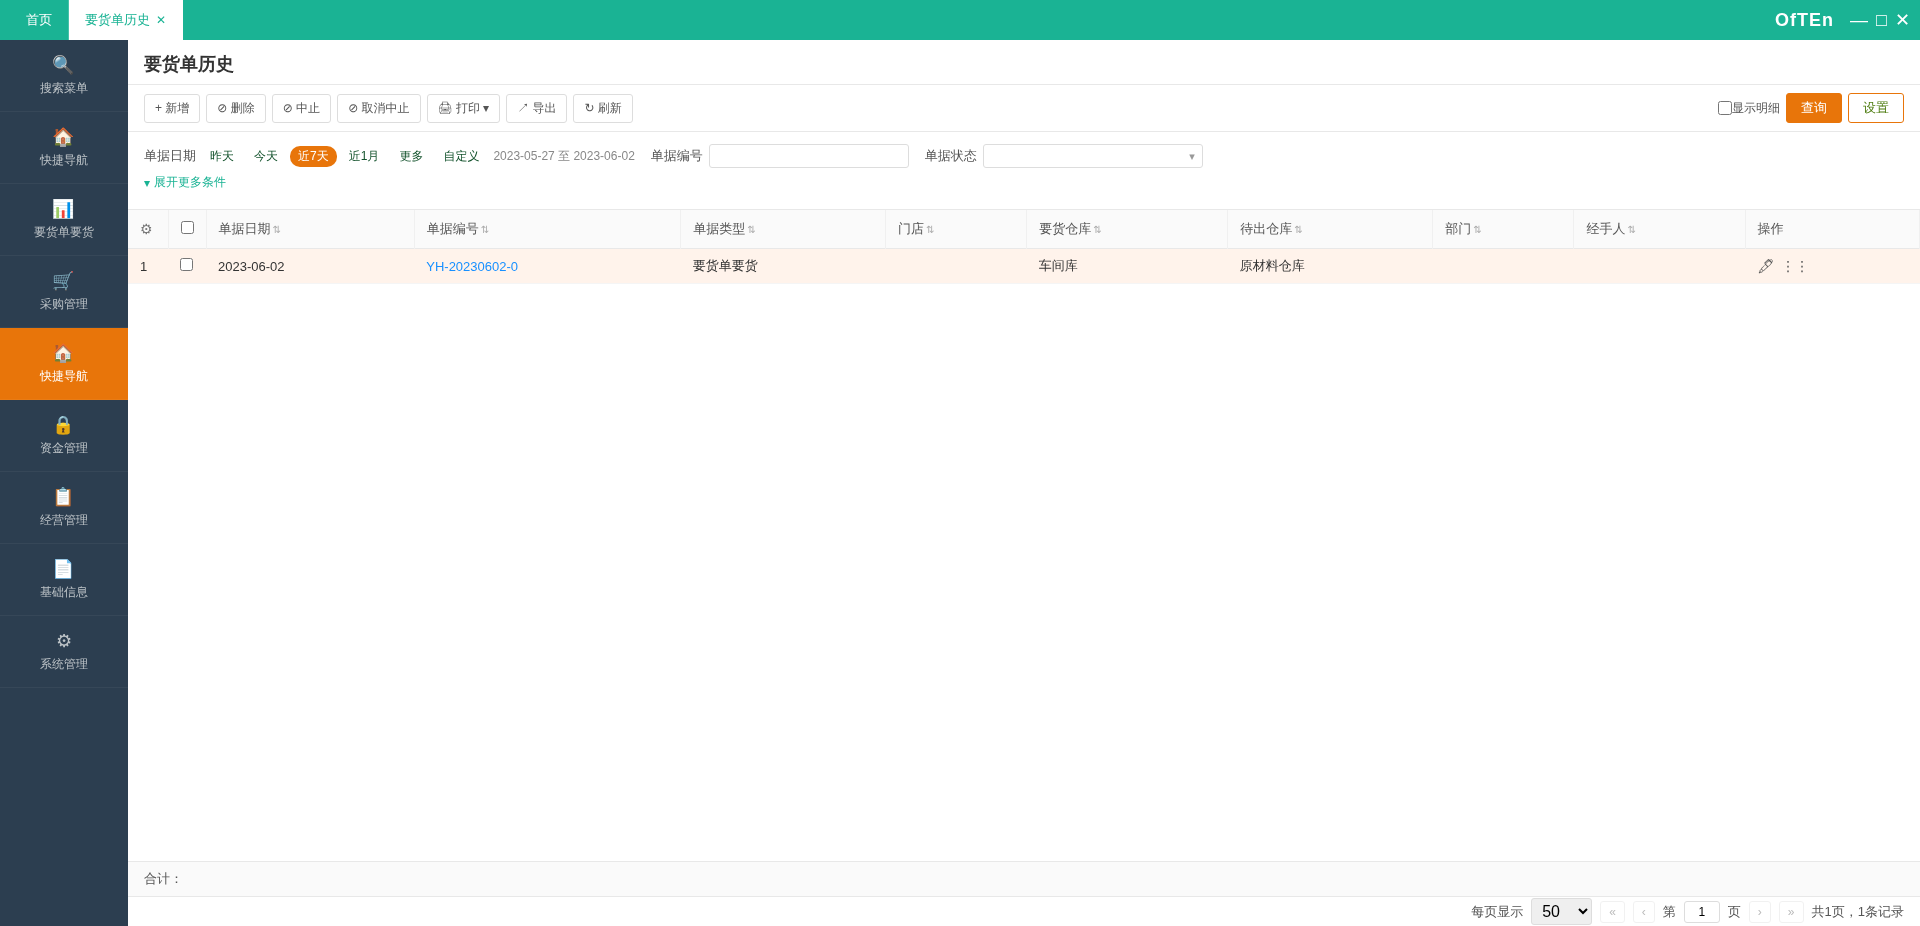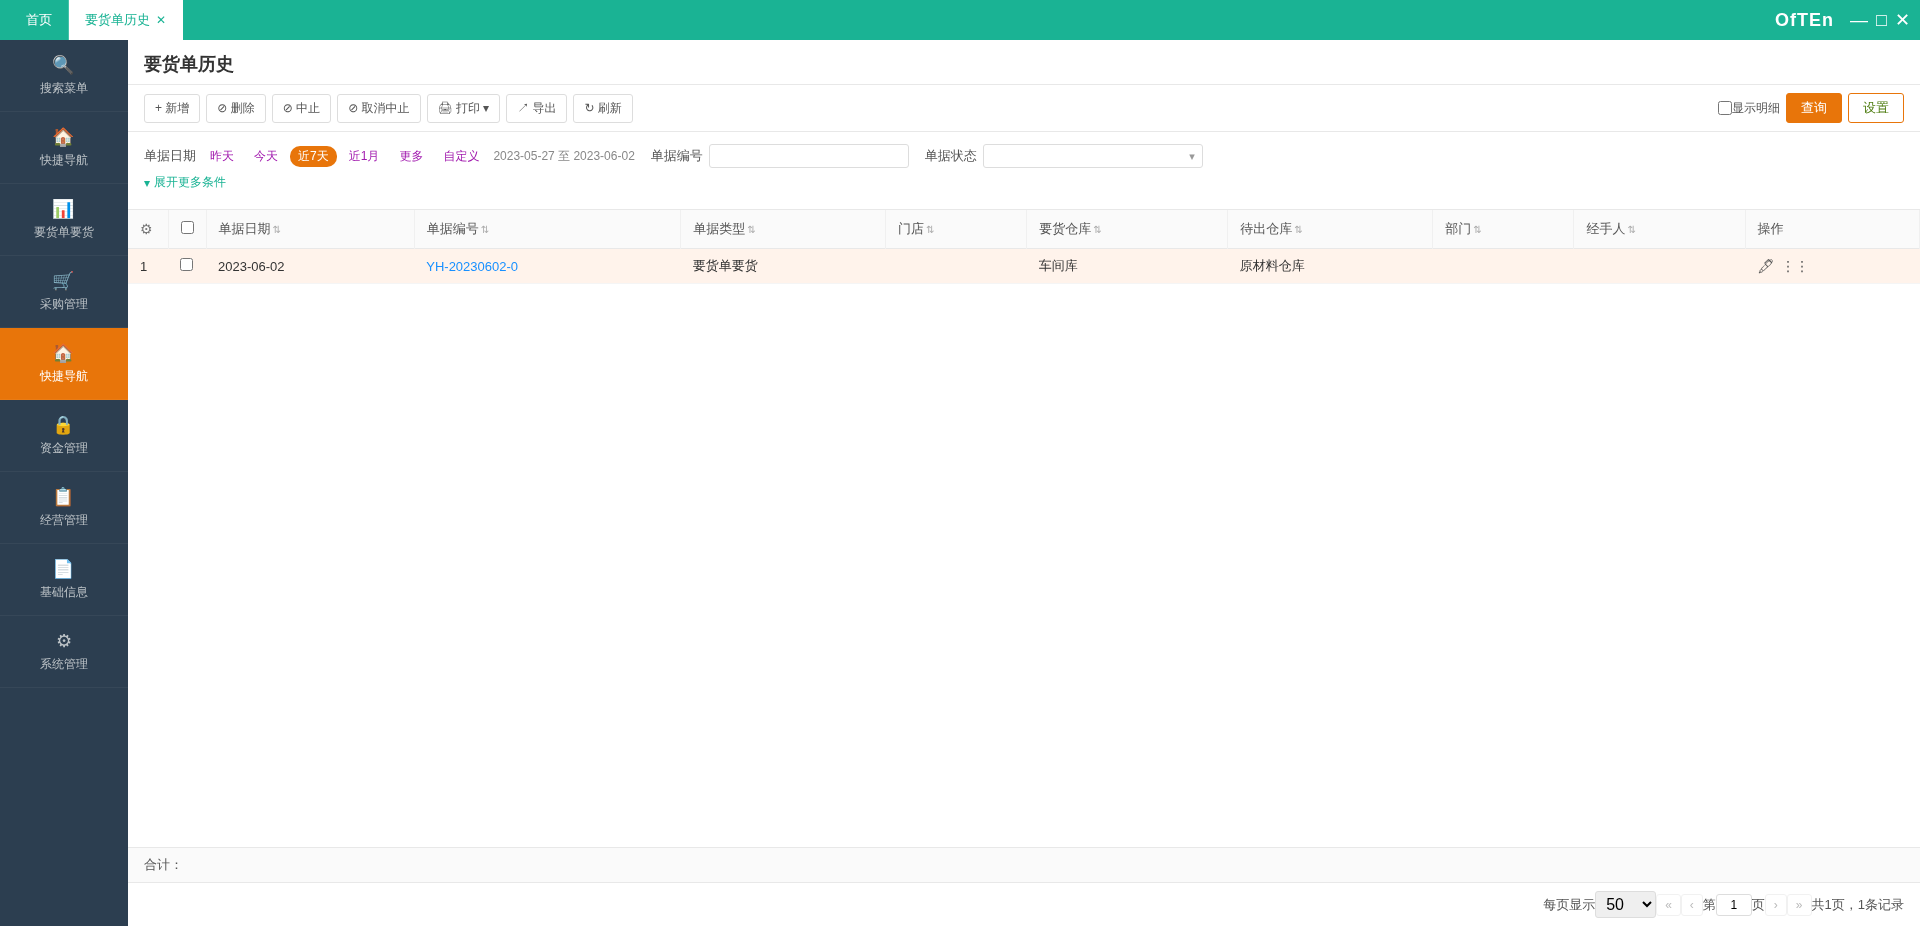--- a/index.html
+++ b/index.html
@@ -153,21 +153,21 @@
       align-items: center;
       gap: 6px;
     }
     .filter-label { color: #555; font-size: 13px; white-space: nowrap; }
     .filter-date-pills { display: flex; gap: 4px; align-items: center; }
     .date-pill {
       padding: 2px 8px;
       border-radius: 10px;
       font-size: 12px;
       cursor: pointer;
-      color: #a21caf;
+      color: #14532d;
     }
     .date-pill.active { background: #e8750a; color: white; }
     .date-range { font-size: 12px; color: #888; }
     .filter-input {
       border: 1px solid #ddd;
       border-radius: 3px;
       padding: 4px 8px;
       font-size: 12px;
       width: 200px;
       outline: none;
@@ -264,25 +264,25 @@
       padding: 8px 16px;
       font-size: 13px;
       color: #555;
     }
 
     
     .pagination-bar {
       display: flex;
       align-items: center;
       justify-content: flex-end;
-      padding: 8px 16px;
+      padding: 1px 16px;
       background: white;
       border-top: 1px solid #e8e8e8;
       font-size: 13px;
-      gap: 0;
+      gap: 8px;
       color: #555;
     }
     .page-size-select {
       border: 1px solid #ddd;
       border-radius: 3px;
       padding: 3px 6px;
       font-size: 16px;
       outline: none;
     }
     .page-btn {

